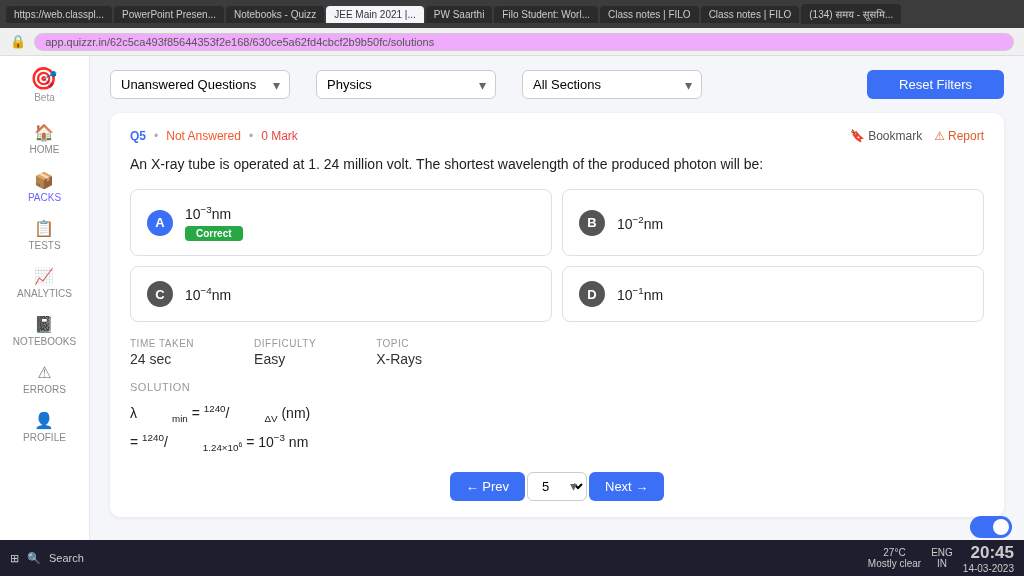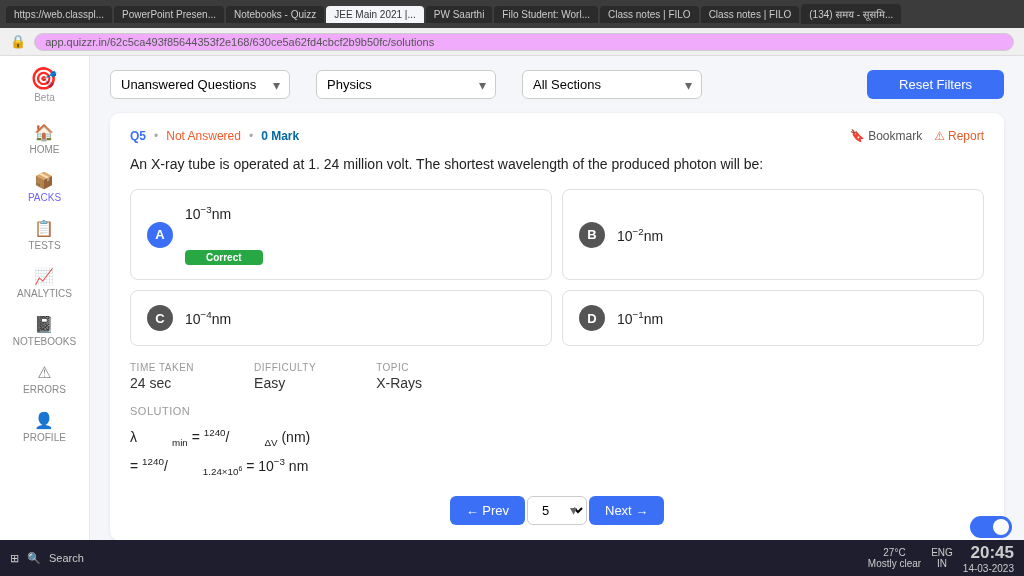--- a/index.html
+++ b/index.html
@@ -121,21 +121,21 @@
     .q-meta {
       display: flex;
       justify-content: space-between;
       align-items: center;
       margin-bottom: 10px;
     }
     .q-meta-left { display: flex; gap: 8px; align-items: center; font-size: 12px; }
     .q-num { color: #3b6ff5; font-weight: 600; }
     .q-dot { color: #aaa; }
     .q-status { color: #f05a28; }
-    .q-mark { color: #0369a1; font-weight: bold; }
+    .q-mark { color: #ef4444; }
     .q-actions { display: flex; gap: 12px; align-items: center; font-size: 12px; }
     .bookmark-btn, .report-btn { cursor: pointer; color: #555; display: flex; align-items: center; gap: 3px; }
     .report-btn { color: #e05c2d; }
 
     .question-text { font-size: 14px; color: #222; margin-bottom: 14px; line-height: 1.6; }
 
     
     .options-grid { display: grid; grid-template-columns: 1fr 1fr; gap: 10px; margin-bottom: 16px; }
     .option-card {
       border: 1px solid #e0e0e0;
@@ -161,24 +161,23 @@
     .opt-a { background: #3b6ff5; }
     .opt-b { background: #555; }
     .opt-c { background: #555; }
     .opt-d { background: #555; }
     .option-content { display: flex; flex-direction: column; gap: 4px; }
     .option-math { font-size: 14px; color: #222; }
     .correct-badge {
       background: #28a745;
       color: #fff;
       font-size: 10px;
-      padding: 2px 21px;
+      padding: 2px 11px;
       border-radius: 4px;
       font-weight: 600;
-      margin-top: 24px;
     }
     sup { font-size: 0.7em; vertical-align: super; }
     sub { font-size: 0.7em; vertical-align: sub; padding-left: 35px; }
 
     
     .stats-row { display: flex; gap: 60px; margin-bottom: 14px; }
     .stat-item { display: flex; flex-direction: column; gap: 2px; }
     .stat-label { font-size: 10px; color: #999; text-transform: uppercase; letter-spacing: 0.5px; }
     .stat-value { font-size: 14px; color: #333; font-weight: 500; }
 

